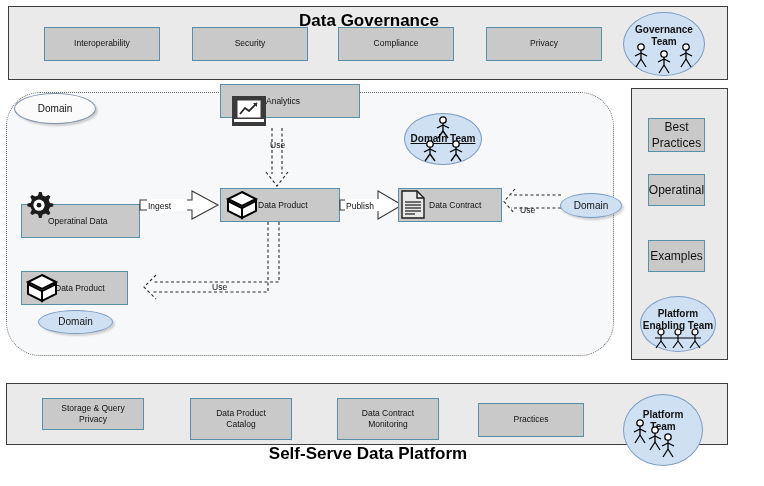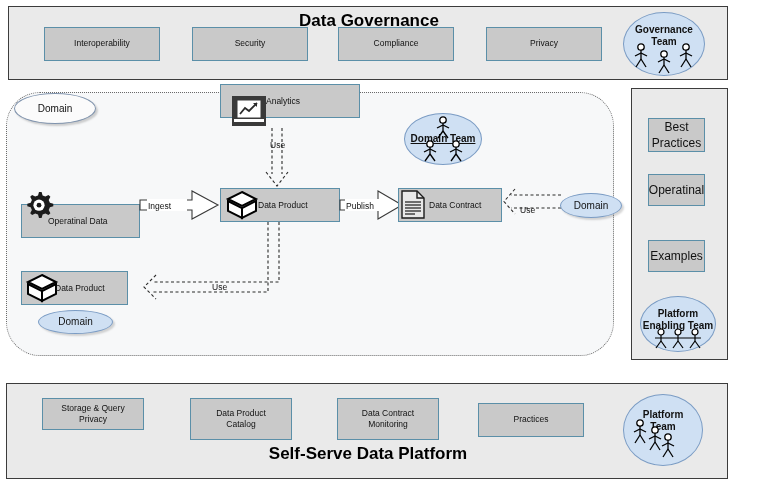--- a/index.html
+++ b/index.html
@@ -253,21 +253,21 @@
     <line x1="26" y1="13" x2="21" y2="20"></line>
       <line x1="26" y1="13" x2="31" y2="20"></line>
     <circle cx="43" cy="4" r="3" fill="#fff"></circle>
       <line x1="43" y1="7" x2="43" y2="13"></line>
     <line x1="43" y1="13" x2="38" y2="20"></line>
       <line x1="43" y1="13" x2="48" y2="20"></line>
     <line x1="3" y1="10" x2="49" y2="10"></line>
   </g>
 </svg>
 
-<div class="abs panel" style="left:6px;top:383px;width:722px;height:96px;text-decoration:underline;">
+<div class="abs panel" style="left:6px;top:383px;width:722px;height:62px;text-decoration:underline;">
   <div class="abs panel-title nosel" style="left:0;top:60px;width:722px;">Self-Serve Data Platform</div>
 </div>
 
 <div class="abs capbox" style="left:42px;top:398px;width:102px;height:32px;justify-content:center;">
   <div>
     <div>Storage &amp; Query</div>
     <div>Privacy</div>
   </div>
 </div>
 <div class="abs capbox" style="left:190px;top:398px;width:102px;height:42px;">

